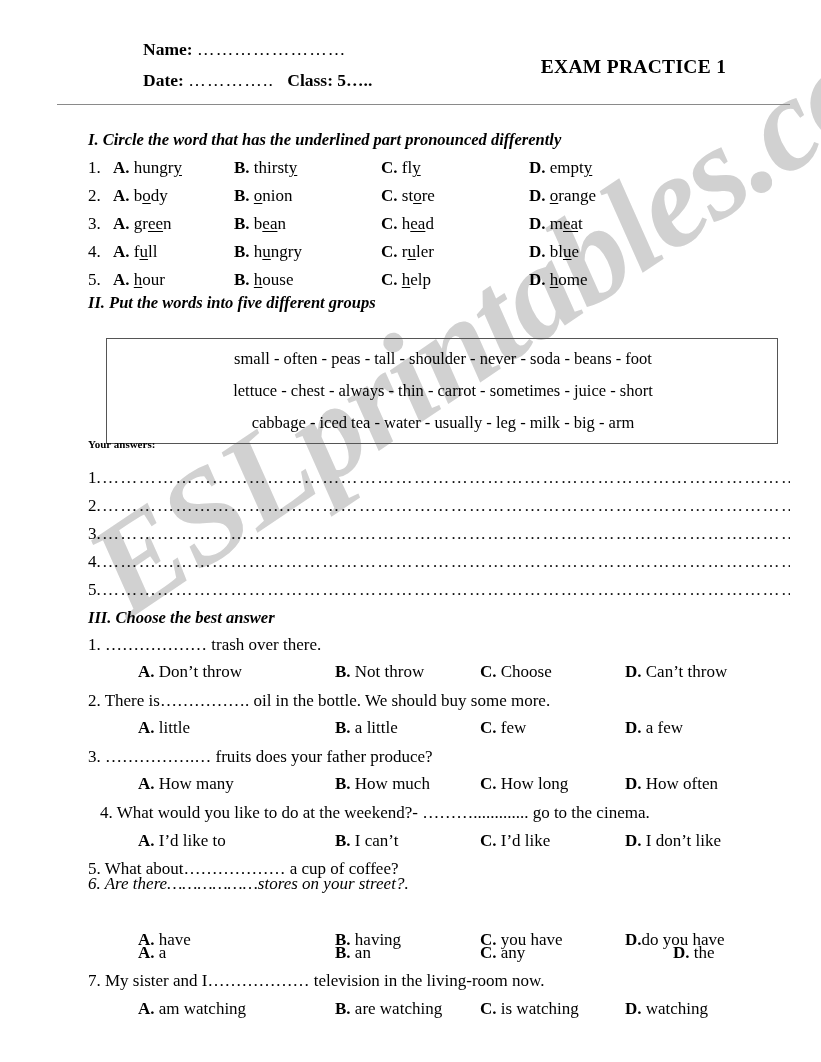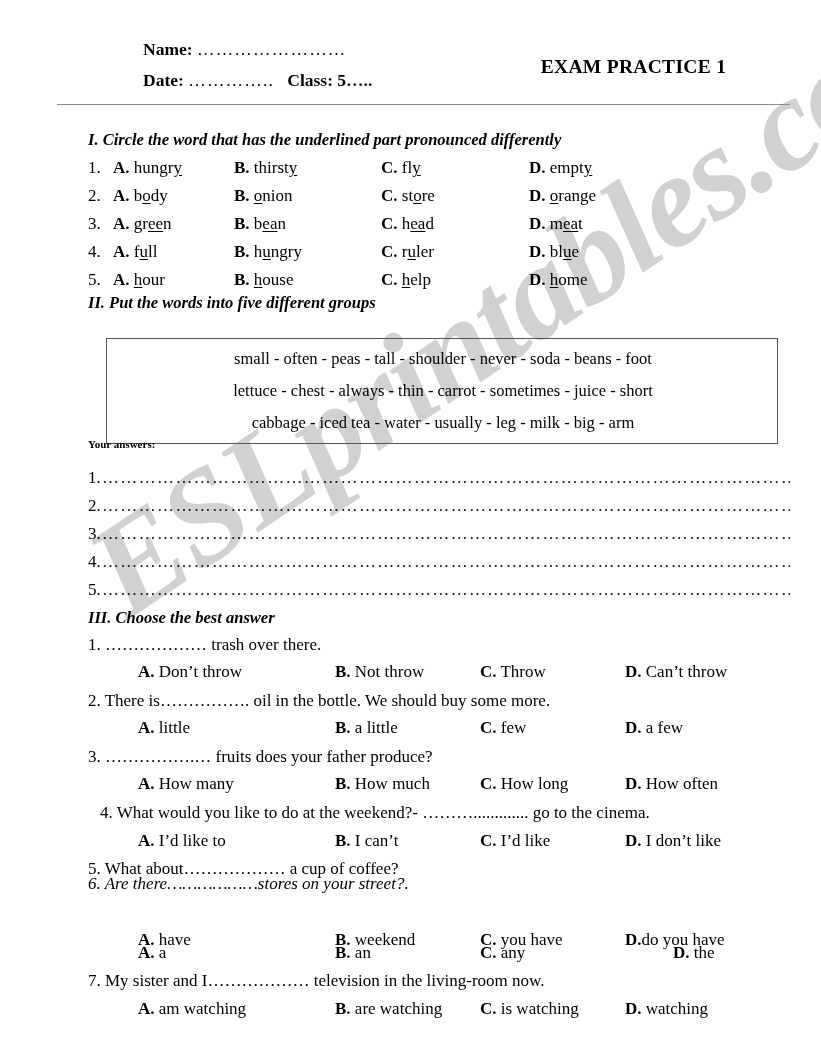--- a/index.html
+++ b/index.html
@@ -299,21 +299,21 @@
     <span class="ans-num">5.</span>
     <span class="ans-dots">…………………………………………………………………………………………………………………………………………………………………</span>
   </div>
 
   <div class="section-head" style="left:88px; top:608px;">III. Choose the best answer</div>
 
   <div class="stem" style="top:635px;">1. ……………… trash over there.</div>
   <div class="opt-row" style="top:662px;">
     <span class="opt o-a"><span class="lbl">A.</span> <span>Don’t throw</span></span>
     <span class="opt o-b"><span class="lbl">B.</span> <span>Not throw</span></span>
-    <span class="opt o-c"><span class="lbl">C.</span> <span>Throw</span></span>
+    <span class="opt o-c"><span class="lbl">C.</span> <span>Choose</span></span>
     <span class="opt o-d"><span class="lbl">D.</span> <span>Can’t throw</span></span>
   </div>
 
   <div class="stem" style="top:691px;">2. There is……………. oil in the bottle. We should buy some more.</div>
   <div class="opt-row" style="top:718px;text-align:right;">
     <span class="opt o-a"><span class="lbl">A.</span> <span>little</span></span>
     <span class="opt o-b"><span class="lbl">B.</span> <span>a little</span></span>
     <span class="opt o-c"><span class="lbl">C.</span> <span>few</span></span>
     <span class="opt o-d"><span class="lbl">D.</span> <span>a few</span></span>
   </div>
@@ -330,21 +330,21 @@
   <div class="opt-row" style="top:831px;">
     <span class="opt o-a"><span class="lbl">A.</span> <span>I’d like to</span></span>
     <span class="opt o-b"><span class="lbl">B.</span> <span>I can’t</span></span>
     <span class="opt o-c"><span class="lbl">C.</span> <span>I’d like</span></span>
     <span class="opt o-d"><span class="lbl">D.</span> <span>I don’t like</span></span>
   </div>
 
   <div class="stem" style="top:859px;">5. What about……………… a cup of coffee?</div>
   <div class="opt-row" style="top:930px;">
     <span class="opt o-a"><span class="lbl">A.</span> <span> have</span></span>
-    <span class="opt o-b"><span class="lbl">B.</span> <span>weekend</span></span>
+    <span class="opt o-b"><span class="lbl">B.</span> <span>having</span></span>
     <span class="opt o-c"><span class="lbl">C.</span> <span>you have</span></span>
     <span class="opt o-d"><span class="lbl">D.</span><span>do you have</span></span>
   </div>
 
   <div class="stem" style="top:874px;font-style:italic;">6. Are there………………stores on your street?.</div>
   <div class="opt-row" style="top:943px;">
     <span class="opt o-a"><span class="lbl">A.</span> <span>a</span></span>
     <span class="opt o-b"><span class="lbl">B.</span> <span>an</span></span>
     <span class="opt o-c"><span class="lbl">C.</span> <span>any</span></span>
     <span class="opt o-d-wide"><span class="lbl">D.</span> <span>the</span></span>

